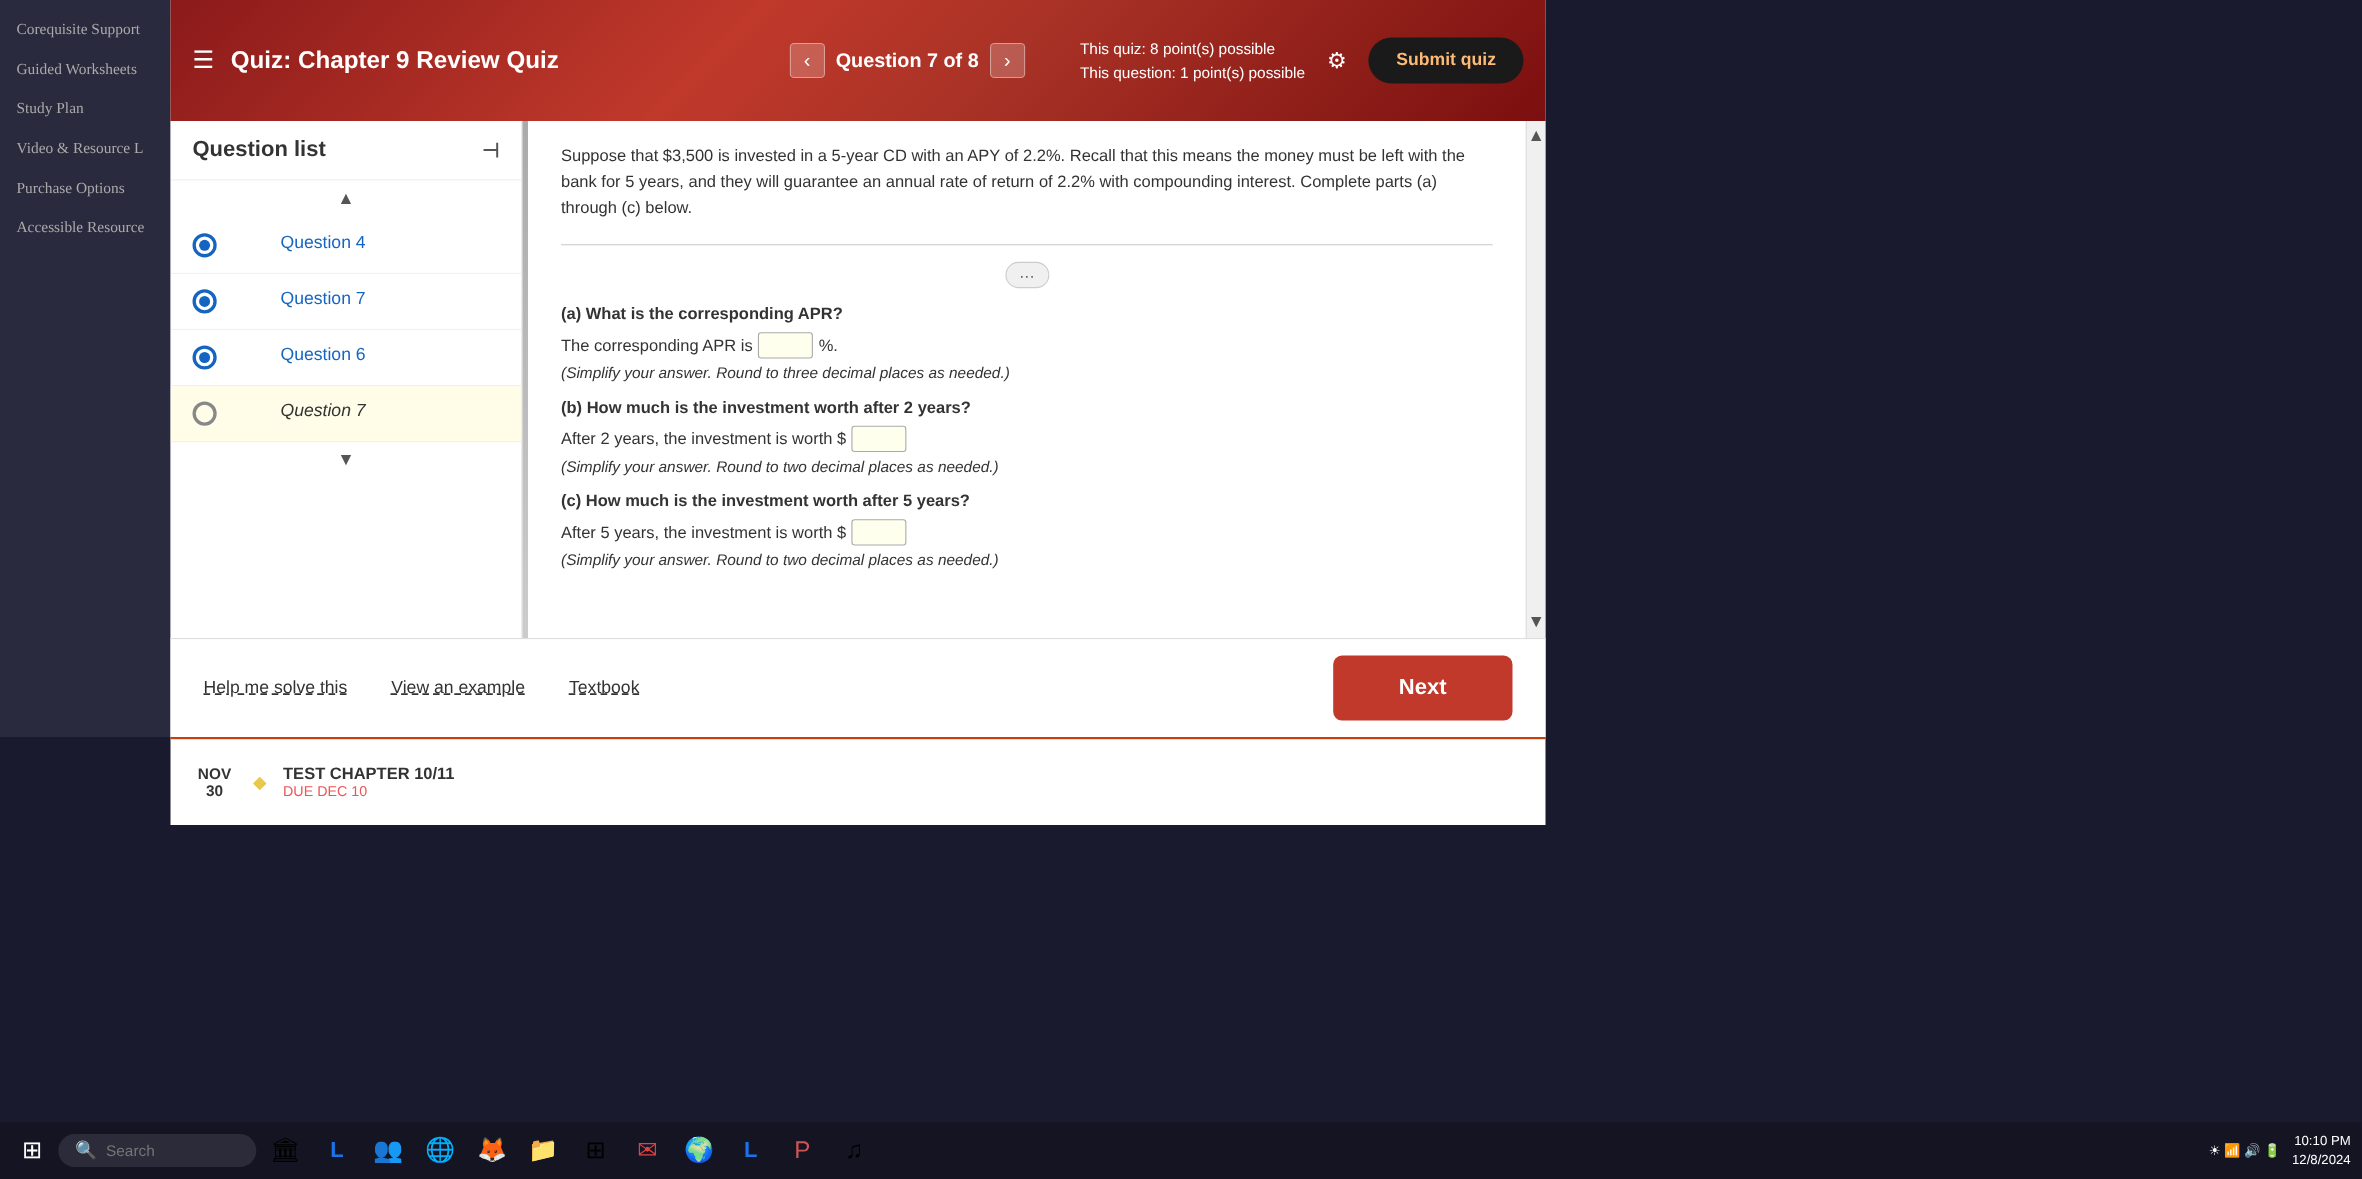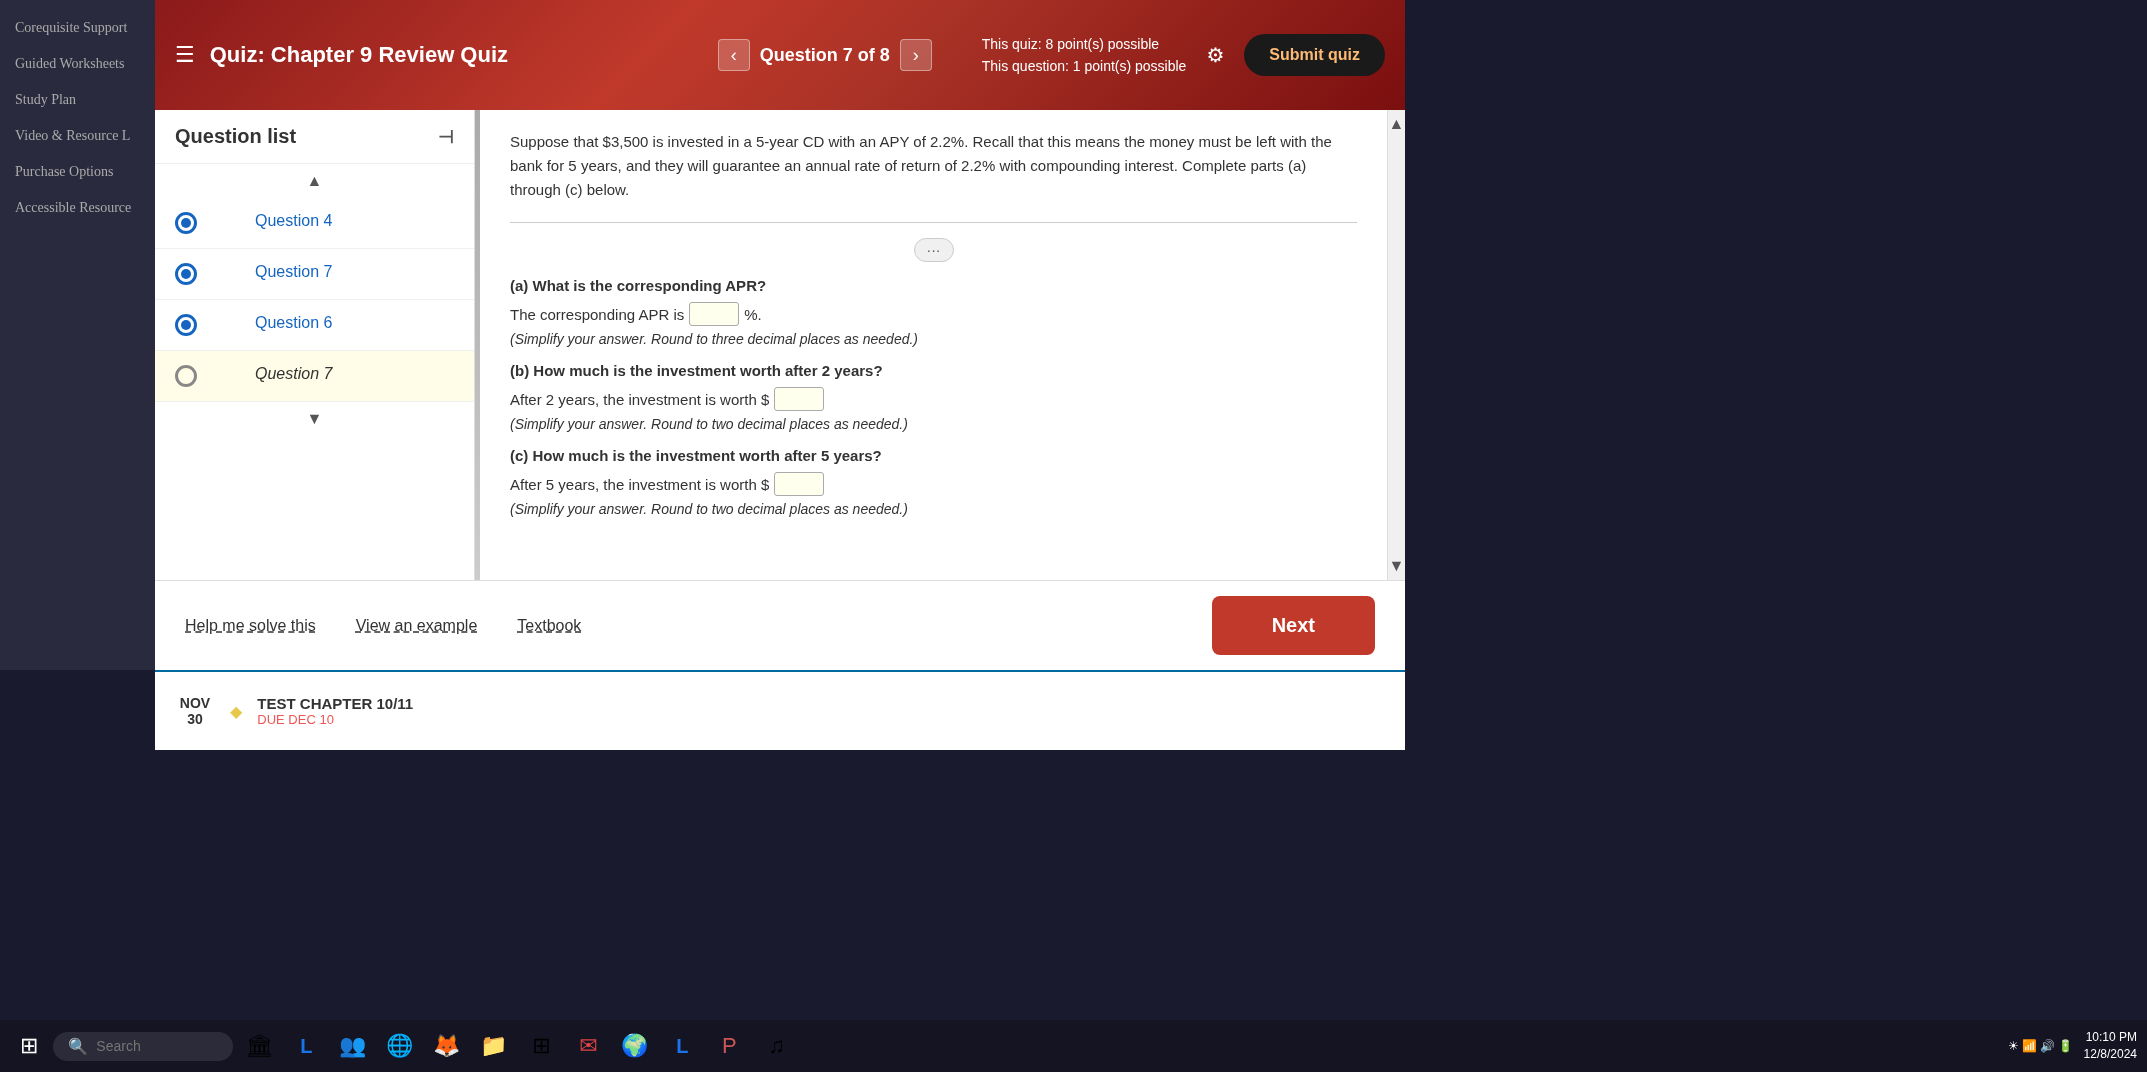--- a/index.html
+++ b/index.html
@@ -315,21 +315,21 @@
     }
 
     
     .calendar-area {
       position: absolute;
       left: 155px;
       top: 670px;
       width: 1250px;
       height: 80px;
       background: #fff;
-      border-top: 2px solid #0369a1;
+      border-top: 2px solid #c2410c;
       display: flex;
       align-items: center;
       padding: 0 20px;
       gap: 15px;
     }
     .calendar-date {
       text-align: center;
       font-size: 14px;
       color: #333;
       font-weight: bold;

